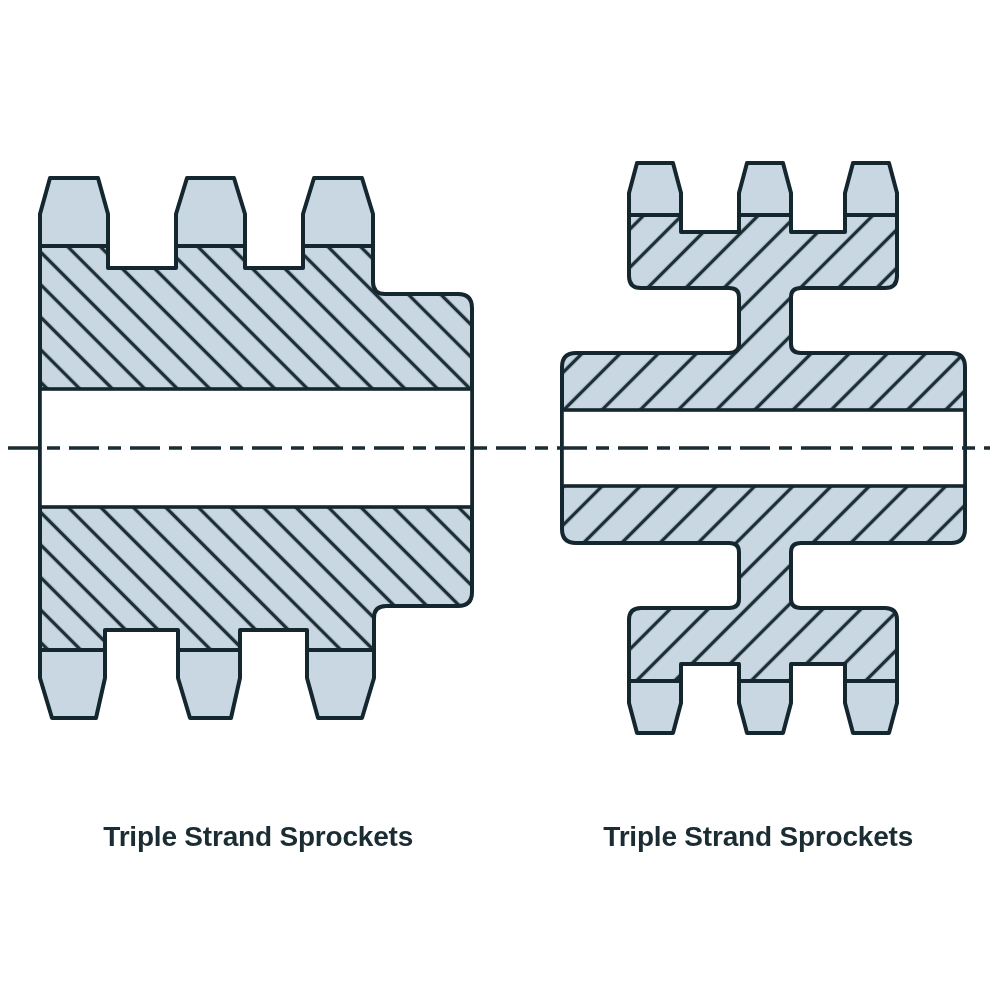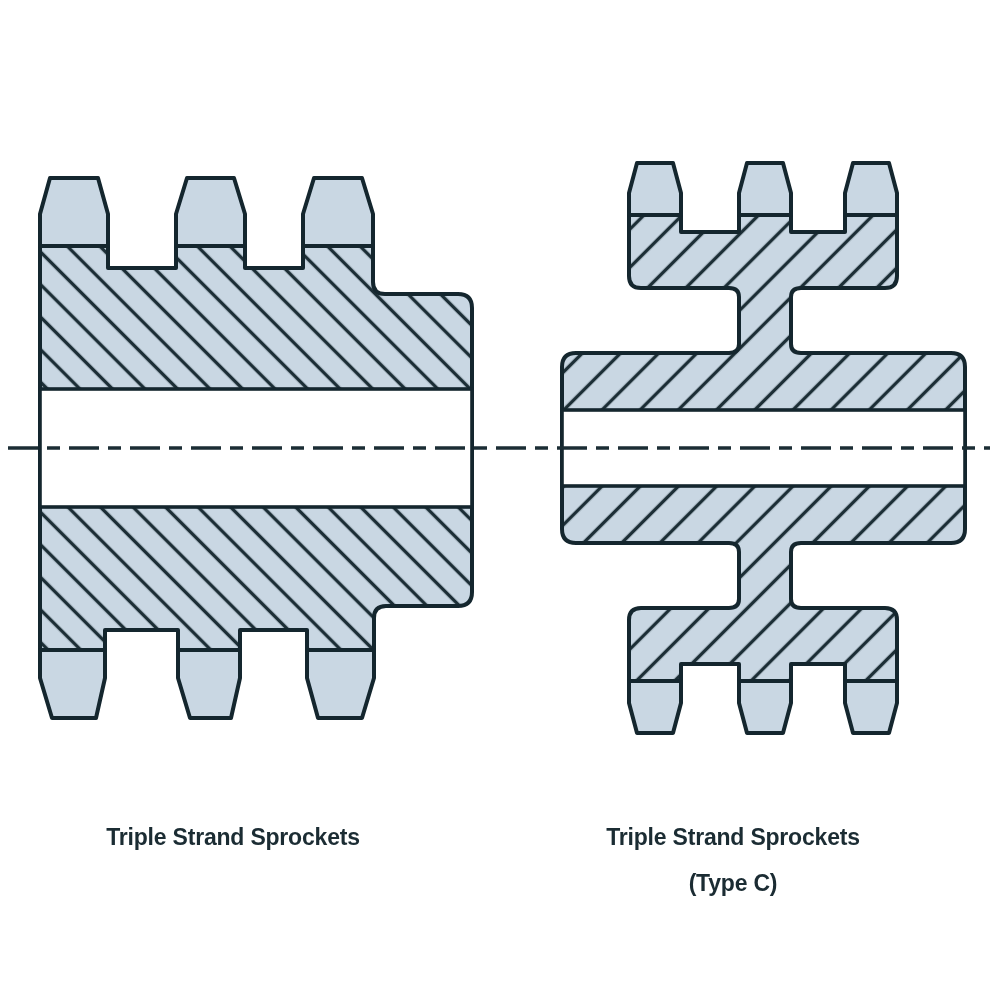--- a/index.html
+++ b/index.html
@@ -39,24 +39,24 @@
   }
   .centerline {
     fill: none;
     stroke: var(--centerline, #1b2d34);
     stroke-width: 3.6;
     stroke-dasharray: 30 9 13 9;
   }
   .caption {
     position: absolute;
     width: 360px;
-    text-align: center;
+    text-align: right;
     font-family: "Liberation Sans", sans-serif;
     font-weight: 600;
-    font-size: 23px;
+    font-size: 28px;
     line-height: 46px;
     letter-spacing: -0.2px;
     color: var(--caption-text, #1b2c33);
     white-space: nowrap;
   }
 </style>
 </head>
 <body>
 
 <div class="stage">
@@ -115,16 +115,15 @@
 
     <path class="centerline" d="M 8 448 H 990"></path>
   </svg>
 
   <div class="caption" style="left:53px; top:814px;">
     <div>Triple Strand Sprockets</div>
   </div>
 
   <div class="caption" style="left:553px; top:814px;">
     <div>Triple Strand Sprockets</div>
-    <div>(Type C)</div>
   </div>
 
 </div>
 
 </body></html>

